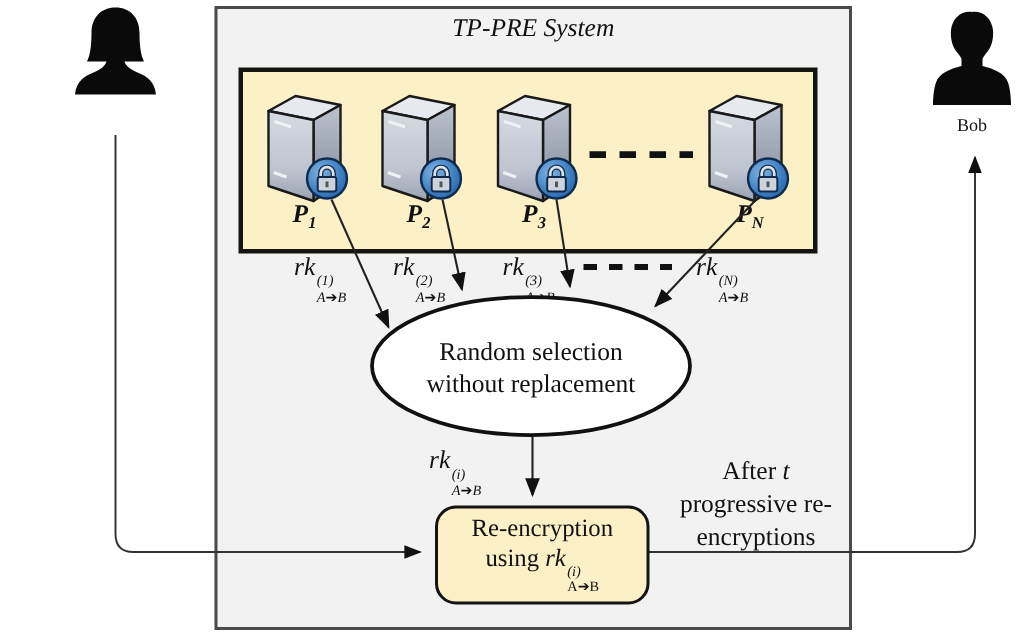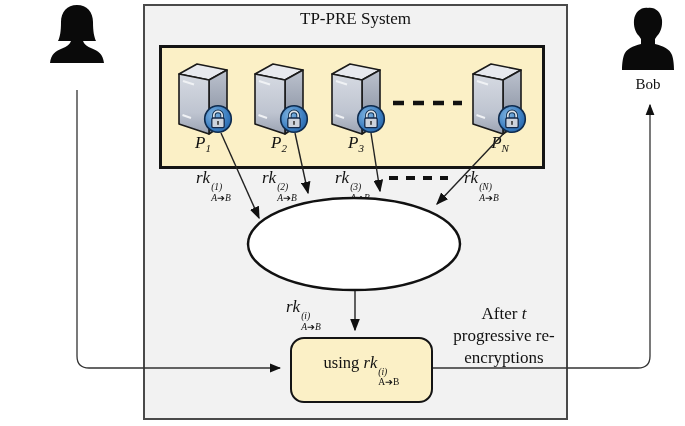--- a/index.html
+++ b/index.html
@@ -3,27 +3,27 @@
 <meta charset="utf-8">
 <style>
   html,body{margin:0;padding:0;background:#fff;}
   #canvas{
     position:relative;width:685px;height:426px;background:#fff;overflow:hidden;
     font-family:"Liberation Serif","DejaVu Serif",serif;color:#111;
   }
   .abs{position:absolute;}
   
   #tp-panel{left:143px;top:4px;width:421px;height:412px;background:#F2F2F2;border:2px solid #4a4a4a;}
-  #tp-title{left:143px;top:9px;width:425px;text-align:center;font-size:17px;}
+  #tp-title{left:143px;top:9px;width:425px;text-align:center;font-size:17px;font-style:italic;}
   
   #proxy-panel{left:159px;top:45px;width:380px;height:118px;background:#FBF0C6;border:3px solid #141414;}
   .server{width:52px;height:76px;}
   .srv-1{left:177px;top:60px;} .srv-2{left:253px;top:60px;} .srv-3{left:330px;top:60px;} .srv-4{left:471px;top:60px;}
   .lockbadge{position:absolute;left:26px;top:44px;width:30px;height:30px;}
-  .p-label{top:133px;width:52px;text-align:center;font-size:17px;font-style:italic;}
+  .p-label{top:133px;width:52px;text-align:center;font-size:17px;font-style:italic;font-weight:bold;}
   .pl-1{left:177px;} .pl-2{left:253px;} .pl-3{left:330px;} .pl-4{left:474px;}
   .p-label .idx{font-size:11px;vertical-align:-4px;font-style:italic;}
   
   .rk-label{top:168px;height:30px;font-size:17px;font-style:italic;white-space:nowrap;}
   .rk-1{left:196px;} .rk-2{left:262px;} .rk-3{left:335px;} .rk-4{left:464px;}
   .rk{font-style:italic;}
   .stack{display:inline-flex;flex-direction:column;align-items:flex-start;line-height:1;margin-left:1px;vertical-align:-7px;}
   .stack .sup{font-size:9.5px;font-style:italic;}
   .stack .sub{font-size:9.5px;margin-top:1px;font-family:"Liberation Serif","DejaVu Sans",serif;}
   
@@ -35,21 +35,21 @@
              display:flex;flex-direction:column;justify-content:center;align-items:center;font-size:16.5px;line-height:1.2;}
   #reenc-line2{white-space:nowrap;}
   
   #alice-caption{left:0px;top:147px;width:80px;text-align:center;font-size:15.5px;line-height:1.3;}
   #bob-caption{left:569px;top:111px;width:76px;text-align:center;font-size:15.5px;line-height:1.3;}
   #after-note{left:448px;top:303px;width:112px;text-align:center;font-size:17px;line-height:1.3;}
   
   #alice-icon{left:49px;top:3px;width:56px;height:62px;}
   #alice-name{left:45px;top:63px;width:64px;text-align:center;font-size:17px;}
   #bob-icon{left:622px;top:6px;width:52px;height:66px;}
-  #bob-name{left:626px;top:76px;width:44px;text-align:center;font-size:15px;}
+  #bob-name{left:626px;top:76px;width:44px;text-align:center;font-size:12px;}
   #overlay{left:0;top:0;pointer-events:none;}
 </style>
 </head>
 <body>
 
 <div id="canvas">
 
   <svg width="0" height="0" style="position:absolute">
     <defs>
       <linearGradient id="gFront" x1="0" y1="0" x2="0" y2="1">
@@ -160,27 +160,32 @@
     <path d="M371,133 L380,191" fill="none" stroke="#222" stroke-width="1.4" marker-end="url(#arr)"></path>
     <path d="M506,131 L437,204" fill="none" stroke="#222" stroke-width="1.4" marker-end="url(#arr)"></path>
 
     <path d="M355,291 L355,330" fill="none" stroke="#222" stroke-width="1.4" marker-end="url(#arr)"></path>
 
     <path d="M77,90 L77,356 Q77,368 89,368 L280,368" fill="none" stroke="#333" stroke-width="1.3" marker-end="url(#arr)"></path>
 
     <path d="M430,368 L638,368 Q650,368 650,356 L650,105" fill="none" stroke="#333" stroke-width="1.3" marker-end="url(#arr)"></path>
   </svg>
 
+  <div class="abs" id="sel-text">
+    <div>Random selection</div>
+    <div>without replacement</div>
+  </div>
 
   <div class="abs" id="sel-key"><span class="rk">rk</span><span class="stack">
         <span class="sup">(i)</span>
         <span class="sub">A➔B</span>
       </span></div>
 
   <div class="abs" id="reenc-box">
+    <div>Re-encryption</div>
     <div id="reenc-line2">
       <span>using</span>
       <span class="rk">rk</span><span class="stack">
           <span class="sup">(i)</span>
           <span class="sub">A➔B</span>
         </span>
     </div>
   </div>
 
   <div class="abs" id="after-note">

